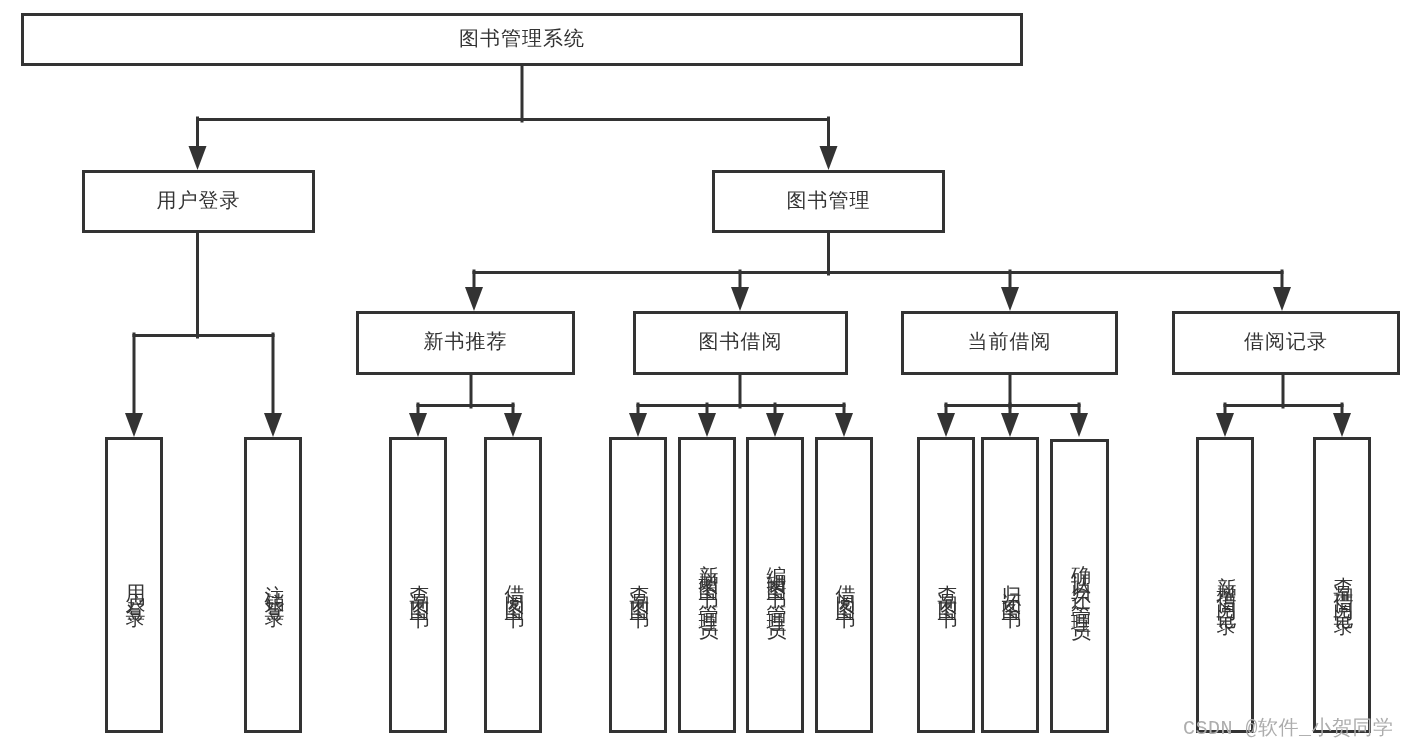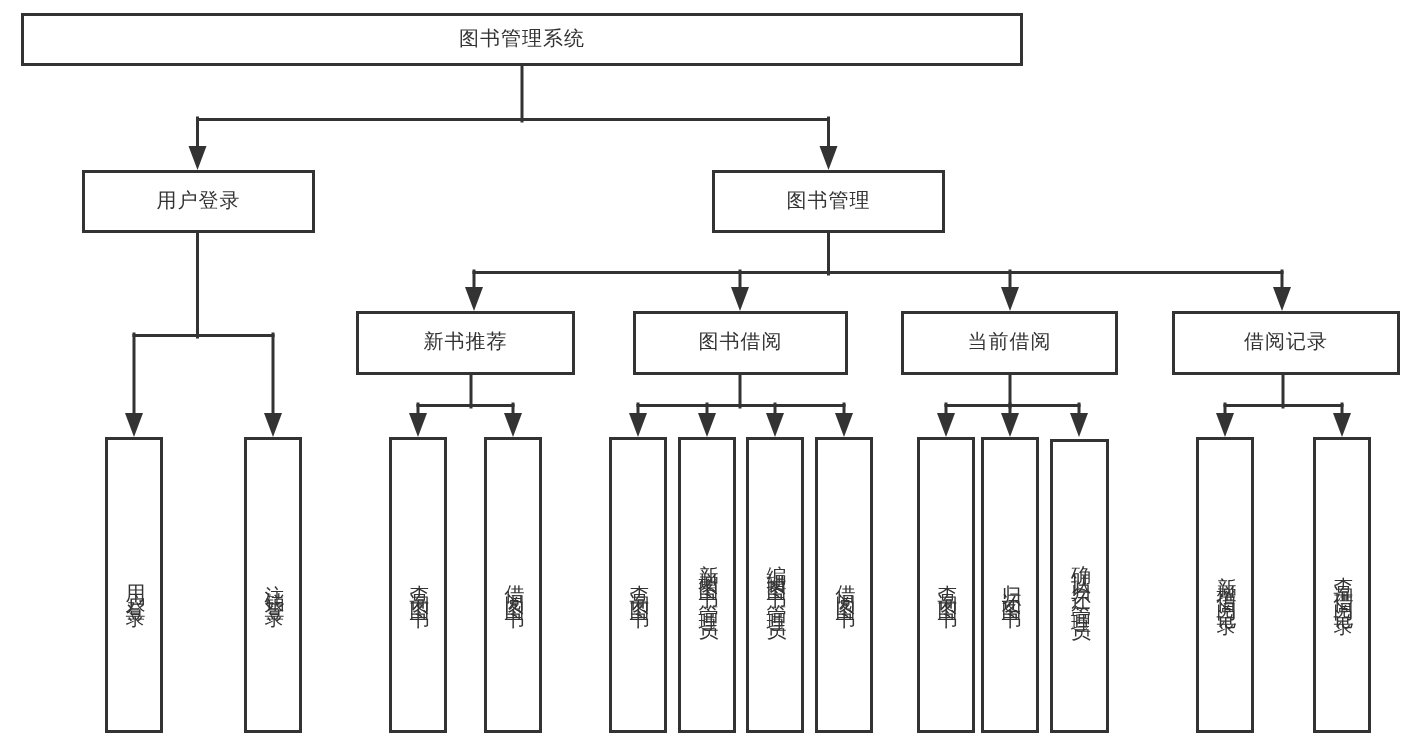--- a/index.html
+++ b/index.html
@@ -191,14 +191,15 @@
     <span>确认归还（管理员）</span>
   </div>
 
   <div class="box v" style="left:1196px; top:437px; width:58px; height:296px">
     <span>新增借阅记录</span>
   </div>
   <div class="box v" style="left:1313px; top:437px; width:58px; height:296px">
     <span>查询借阅记录</span>
   </div>
 
+  <div class="watermark">CSDN @软件_小贺同学</div>
 
 </div>
 
 </body></html>

